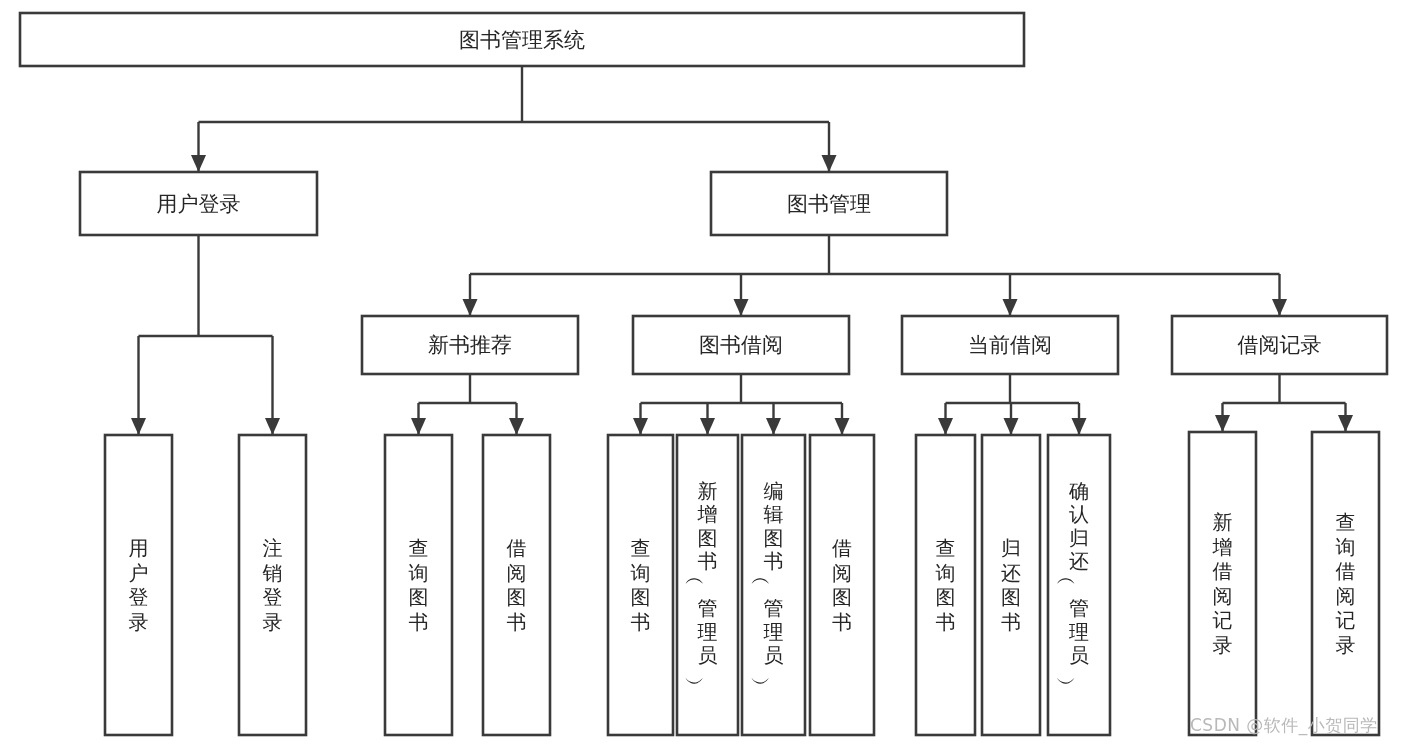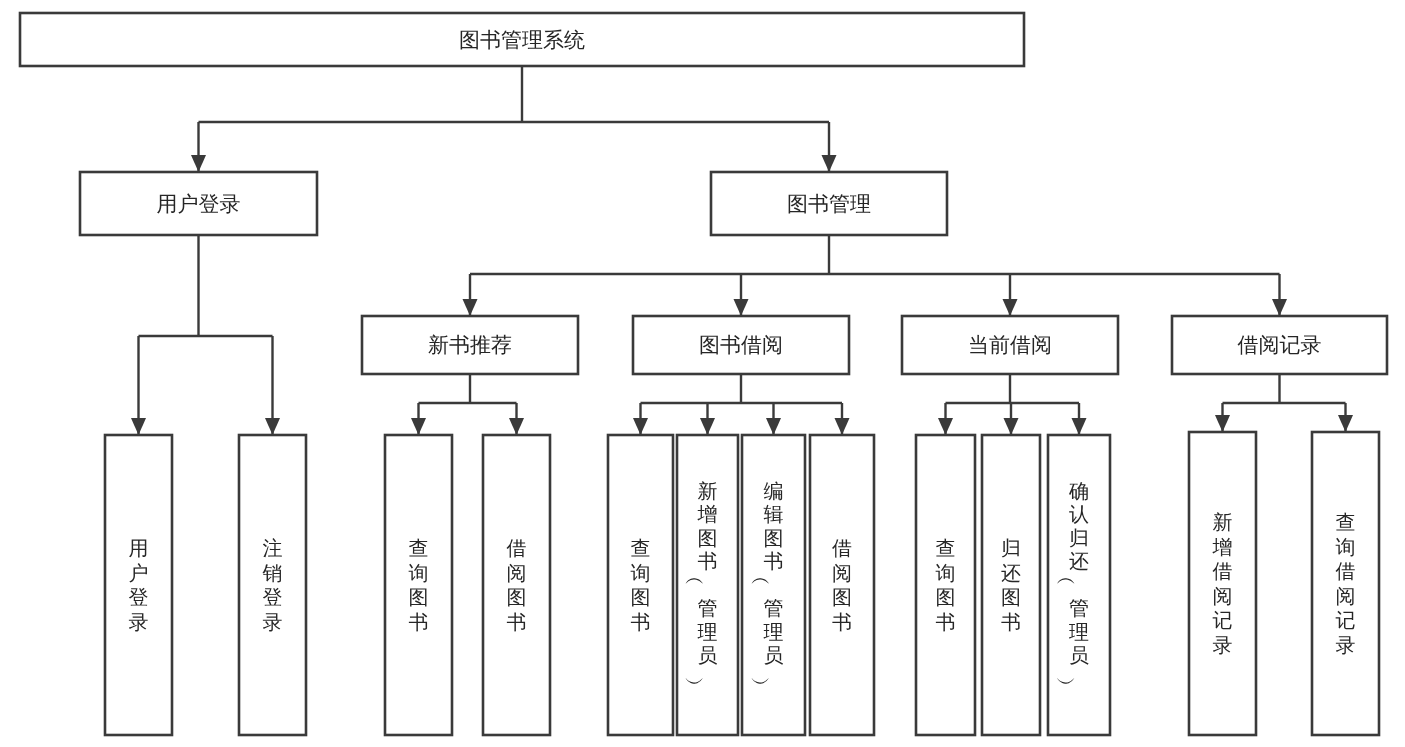--- a/index.html
+++ b/index.html
@@ -201,13 +201,14 @@
         <g>
           <rect x="1189" y="432" width="67" height="303" class="node-box"></rect>
           <text x="1222.5" y="529.11" class="node-label-v" font-size="20"><tspan x="1222.5" dy="0">新</tspan><tspan x="1222.5" dy="24.5">增</tspan><tspan x="1222.5" dy="24.5">借</tspan><tspan x="1222.5" dy="24.5">阅</tspan><tspan x="1222.5" dy="24.5">记</tspan><tspan x="1222.5" dy="24.5">录</tspan></text>
         </g>
         <g>
           <rect x="1312" y="432" width="67" height="303" class="node-box"></rect>
           <text x="1345.5" y="529.11" class="node-label-v" font-size="20"><tspan x="1345.5" dy="0">查</tspan><tspan x="1345.5" dy="24.5">询</tspan><tspan x="1345.5" dy="24.5">借</tspan><tspan x="1345.5" dy="24.5">阅</tspan><tspan x="1345.5" dy="24.5">记</tspan><tspan x="1345.5" dy="24.5">录</tspan></text>
         </g>
       </g>
   </svg>
+  <div class="watermark">CSDN @软件_小贺同学</div>
 </div>
 
 </body></html>

